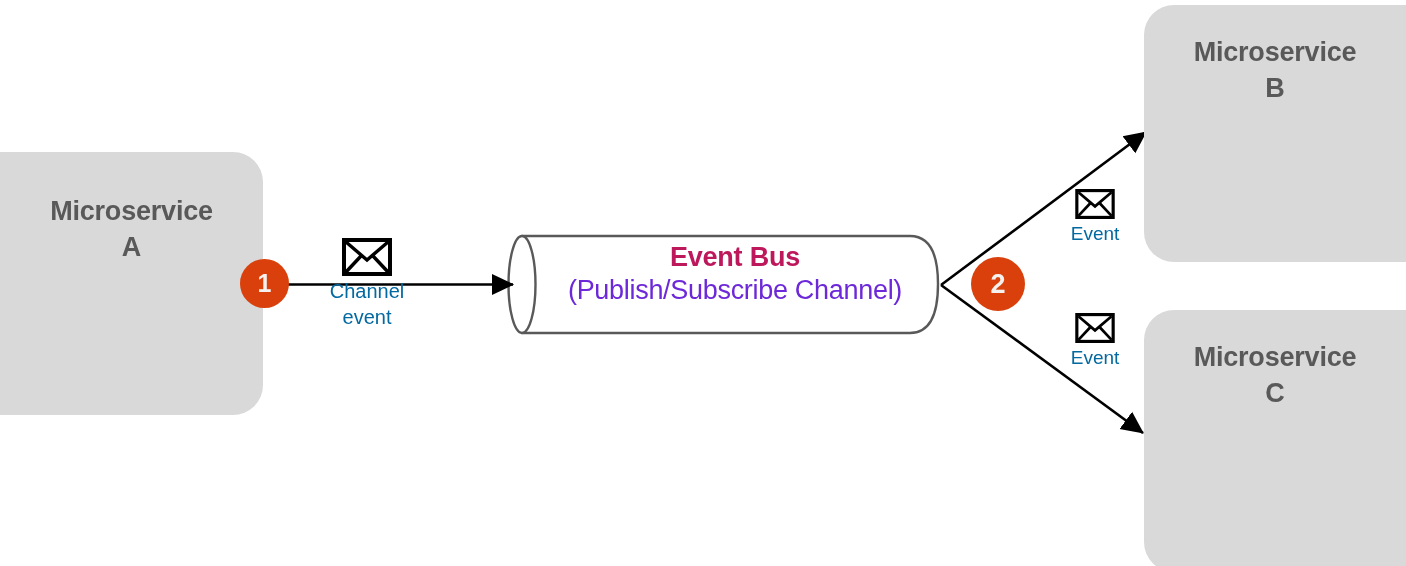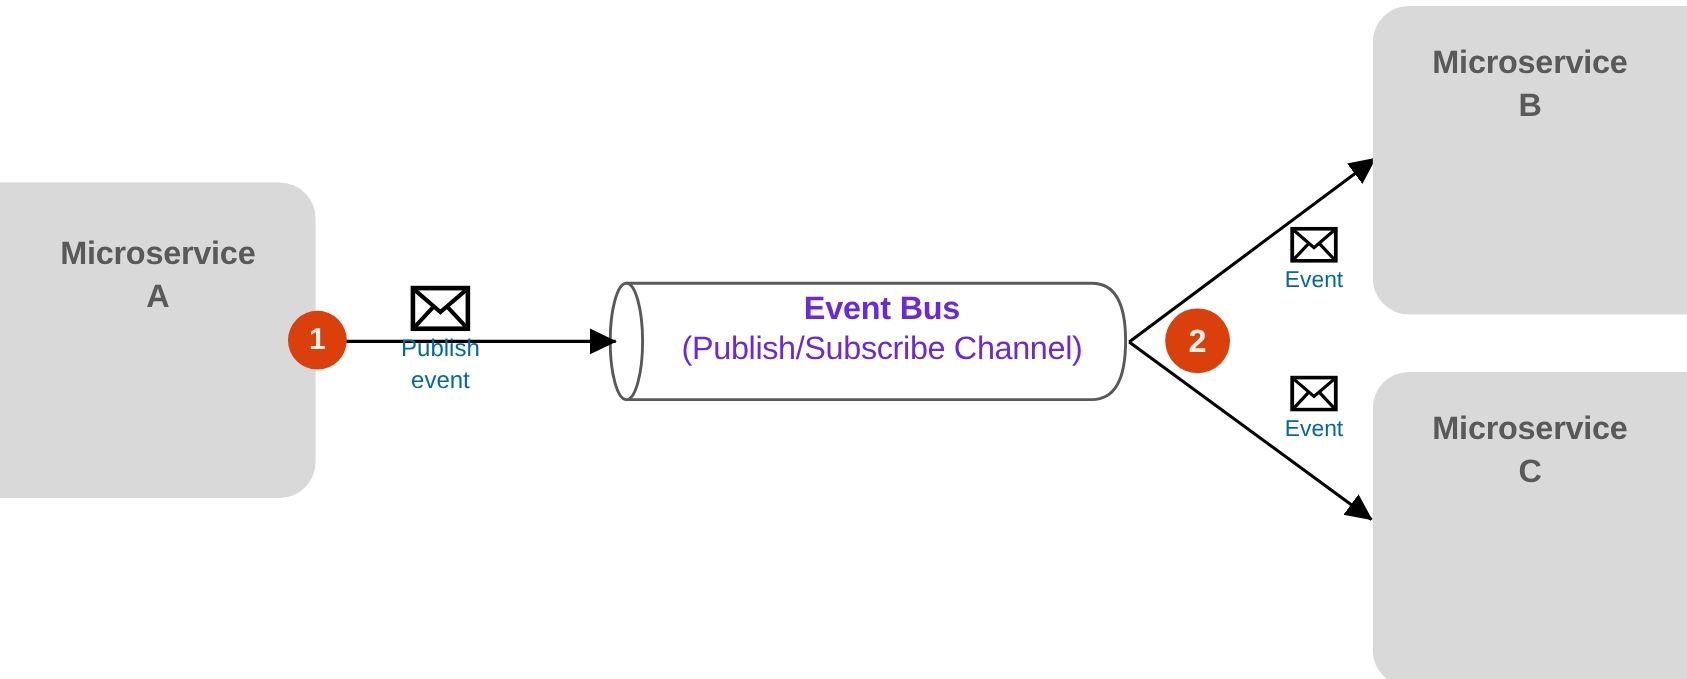--- a/index.html
+++ b/index.html
@@ -93,21 +93,21 @@
 
   
   #bus-text {
     position: absolute;
     left: 535px;
     top: 242px;
     width: 400px;
     text-align: center;
   }
   #bus-title {
-    color: #6d28d9;
+    color: #be185d;
     font-weight: bold;
     font-size: 27px;
     line-height: 1.18;
     letter-spacing: -0.2px;
   }
   #bus-subtitle {
     color: #6d28d9;
     font-weight: normal;
     font-size: 27px;
     line-height: 1.25;
@@ -182,21 +182,21 @@
 
   <div class="badge" id="badge-1">1</div>
   <div class="badge" id="badge-2">2</div>
 
   <div class="evt-group" id="evt-publish">
     <svg class="envelope" width="50" height="38" viewBox="0 0 50 38" xmlns="http://www.w3.org/2000/svg">
       <rect x="2" y="2" width="46" height="34" fill="#ffffff" stroke="#000000" stroke-width="4"></rect>
       <path d="M4,4 L25,22 L46,4" fill="none" stroke="#000000" stroke-width="3.4"></path>
       <path d="M4,34 L19,18 M46,34 L31,18" fill="none" stroke="#000000" stroke-width="3.4"></path>
     </svg>
-    <div class="evt-caption">Publish
+    <div class="evt-caption">Channel
 event</div>
   </div>
 
   <div class="evt-group" id="evt-b">
     <svg class="envelope" width="40" height="30" viewBox="0 0 50 38" xmlns="http://www.w3.org/2000/svg">
       <rect x="2" y="2" width="46" height="34" fill="#ffffff" stroke="#000000" stroke-width="4"></rect>
       <path d="M4,4 L25,22 L46,4" fill="none" stroke="#000000" stroke-width="3.4"></path>
       <path d="M4,34 L19,18 M46,34 L31,18" fill="none" stroke="#000000" stroke-width="3.4"></path>
     </svg>
     <div class="evt-caption">Event</div>

